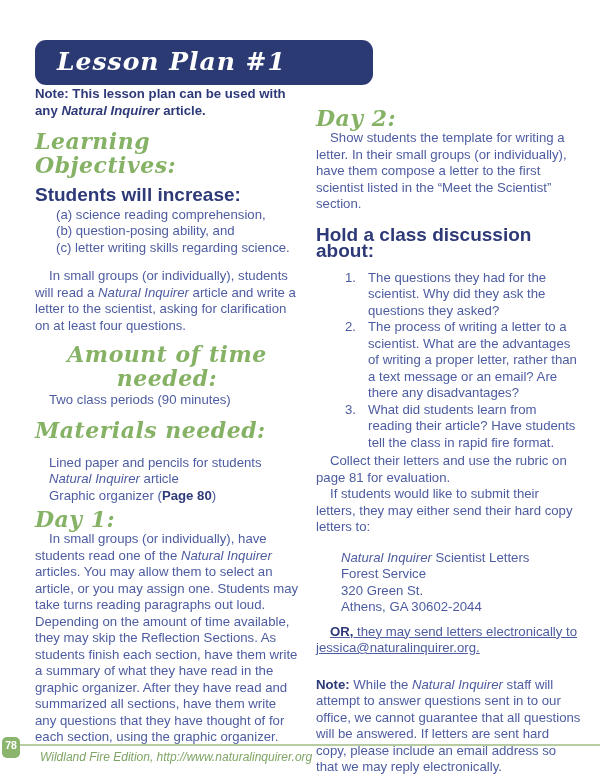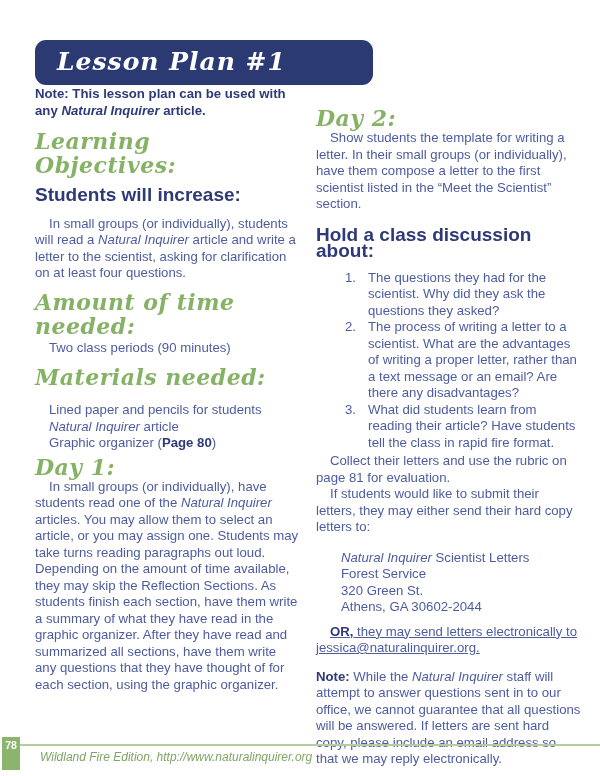--- a/index.html
+++ b/index.html
@@ -28,21 +28,21 @@
   .col-left  { width:264px; padding-top:86px; }
   .col-right { width:265px; padding-top:106px; margin-left:17px; }
 
   .green-head {
     font-family:"DejaVu Serif", serif;
     font-weight:bold; font-style:italic;
     color:#86b266; font-size:22px; line-height:24px;
     letter-spacing:0.5px; margin:0;
   }
   .mt-lo { margin-top:10px; }
-  .mt-amt { margin-top:8px; }
+  .mt-amt { margin-top:8px;text-align:center; }
   .mt-mat { margin-top:9px; }
   .mt-day1 { margin-top:3px; }
 
   .bold-head { font-weight:bold; color:#2e3a78; font-size:19px; margin:0; }
   .sub-mt { margin-top:10px; }
   .disc-mt { margin-top:14px; }
 
   p { margin:0; }
   .indent { text-indent:14px; }
   .b { font-weight:bold; color:#2e3a78; }
@@ -56,26 +56,26 @@
   .mat-list { margin-top:13px; padding-left:14px; }
 
   .num-list { margin-top:10px; padding-left:29px; }
   .num-item { display:flex; }
   .num { width:23px; flex:none; }
   .num-text { flex:1; }
 
   .collect-mt { margin-top:2px; }
   .addr { margin-top:14px; padding-left:25px; }
   .or-mt { margin-top:8px;text-decoration:underline; }
-  .note2-mt { margin-top:12px; }
+  .note2-mt { margin-top:20px; }
 
   .page-num {
     position:absolute; left:2px; top:737px;
-    width:18px; height:33px;
-    background:#8bb56d; border-radius:0;
+    width:18px; height:21px;
+    background:#8bb56d; border-radius:5px;
     color:#ffffff; font-size:10.5px; font-weight:bold;
     text-align:center; line-height:16px;
   }
   .footer-rule {
     position:absolute; left:20px; top:744px;
     width:580px; height:2px; background:#b7cda1;
   }
   .footer-text {
     position:absolute; left:40px; top:750px;
     font-style:italic; color:#7fa565; font-size:12px; line-height:14px;
@@ -88,20 +88,25 @@
   <span class="banner-title">Lesson Plan #1</span>
 </div>
 
 <div class="columns">
 
   <div class="col-left">
     <p class="note-intro"><span class="b">Note:  This lesson plan can be used with any </span><span class="b i">Natural Inquirer</span><span class="b"> article.</span></p>
 
     <h2 class="green-head mt-lo">Learning Objectives:</h2>
     <p class="bold-head sub-mt">Students will increase:</p>
+    <div class="obj-list">
+      <div>(a)  science reading comprehension,</div>
+      <div>(b)  question-posing ability, and</div>
+      <div>(c)  letter writing skills regarding science.</div>
+    </div>
     <p class="indent para1-mt"><span>In small groups (or individually), students will read a </span><span class="i">Natural Inquirer</span><span> article and write a letter to the scientist, asking for clarification on at least four questions.</span></p>
 
     <h2 class="green-head mt-amt">Amount of time needed:</h2>
     <p class="time-body">Two class periods (90 minutes)</p>
 
     <h2 class="green-head mt-mat">Materials needed:</h2>
     <div class="mat-list">
       <div><span>Lined paper and pencils for students</span></div>
       <div><span class="i">Natural Inquirer</span><span> article</span></div>
       <div><span>Graphic organizer (</span><span class="b">Page 80</span><span>)</span></div>

